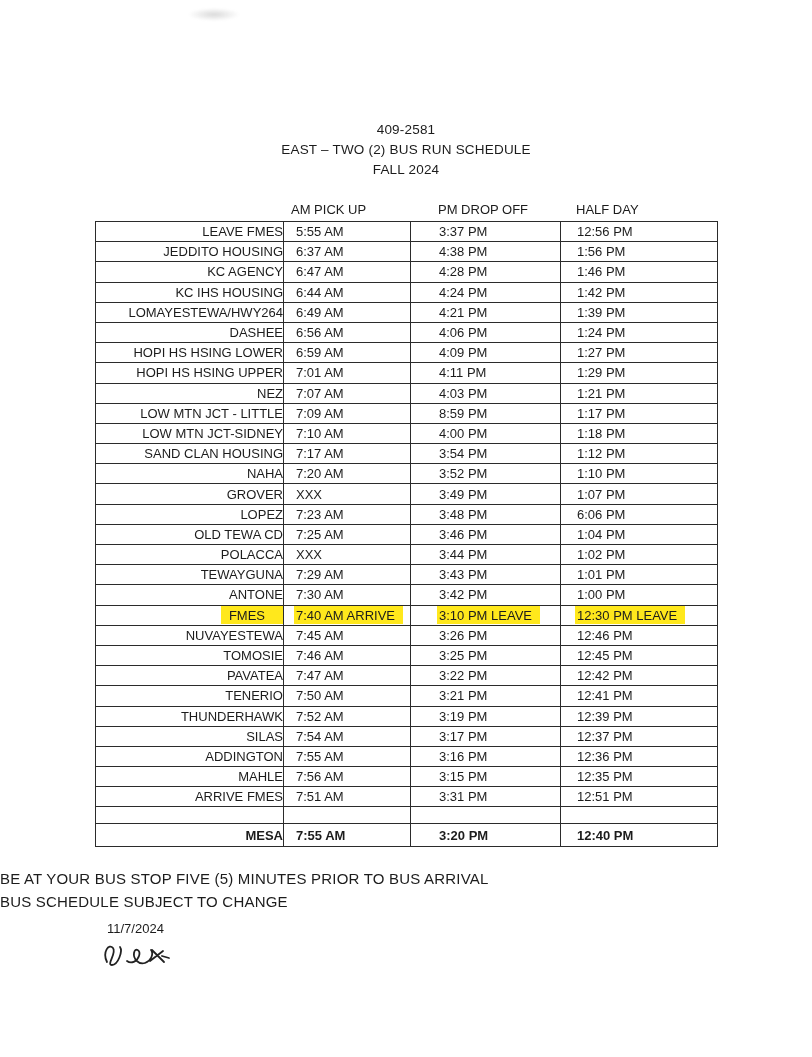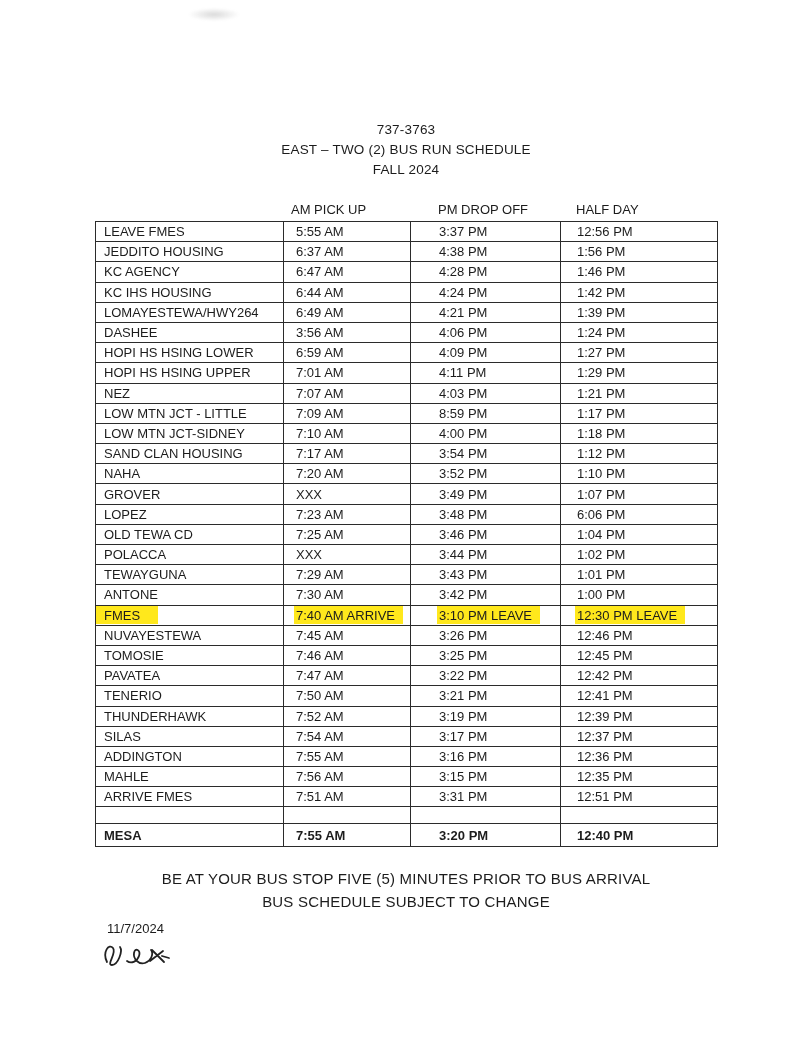--- a/index.html
+++ b/index.html
@@ -31,45 +31,45 @@
   .col-headers .c4 { width:157px; padding-left:16px; }
 
   table.schedule {
     border-collapse:collapse; margin-left:95px; width:622px;
     table-layout:fixed; font-size:13px;
   }
   table.schedule td {
     border:1px solid #2b2b2b; height:20.2px; vertical-align:middle;
     white-space:nowrap; overflow:hidden; padding-top:0; padding-bottom:0;
   }
-  table.schedule td:nth-child(1) { width:188px; padding-left:8px; }
+  table.schedule td:nth-child(1) { width:188px; padding-left:8px;text-align:right; }
   table.schedule td:nth-child(2) { width:127px; padding-left:12px; }
   table.schedule td:nth-child(3) { width:150px; padding-left:28px; }
   table.schedule td:nth-child(4) { width:157px; padding-left:16px; }
   tr.spacer-row td { height:17px; }
   tr.bold-row td { font-weight:bold; height:23px; }
 
   .hl { background:#ffe81c; padding:1.5px 8px 1.5px 2px; margin-left:-2px; }
   td:nth-child(1) .hl { padding-right:18px; margin-left:-8px; padding-left:8px; }
 
-  .notice { text-align:center; font-size:15px; letter-spacing:.2px; }
+  .notice { text-align:left; font-size:15px; letter-spacing:.2px; }
   .notice-1 { margin-top:23px; }
   .notice-2 { margin-top:6px; }
   .date-line { margin:11px 0 0 107px; font-size:13px; }
   .signature-wrap { margin:2px 0 0 100px; }
 </style>
 </head>
 <body>
 
 <div class="page">
 
   <div class="scan-smudge"></div>
 
   <div class="titles">
-    <div>737-3763</div>
+    <div>409-2581</div>
     <div>EAST – TWO (2) BUS RUN SCHEDULE</div>
     <div>FALL 2024</div>
   </div>
 
   <div class="col-headers">
     <div class="c1"></div>
     <div class="c2">AM PICK UP</div>
     <div class="c3">PM DROP OFF</div>
     <div class="c4">HALF DAY</div>
   </div>
@@ -101,21 +101,21 @@
           <td>1:42 PM</td>
         </tr>
         <tr>
           <td>LOMAYESTEWA/HWY264</td>
           <td>6:49 AM</td>
           <td>4:21 PM</td>
           <td>1:39 PM</td>
         </tr>
         <tr>
           <td>DASHEE</td>
-          <td>3:56 AM</td>
+          <td>6:56 AM</td>
           <td>4:06 PM</td>
           <td>1:24 PM</td>
         </tr>
         <tr>
           <td>HOPI HS HSING LOWER</td>
           <td>6:59 AM</td>
           <td>4:09 PM</td>
           <td>1:27 PM</td>
         </tr>
         <tr>

